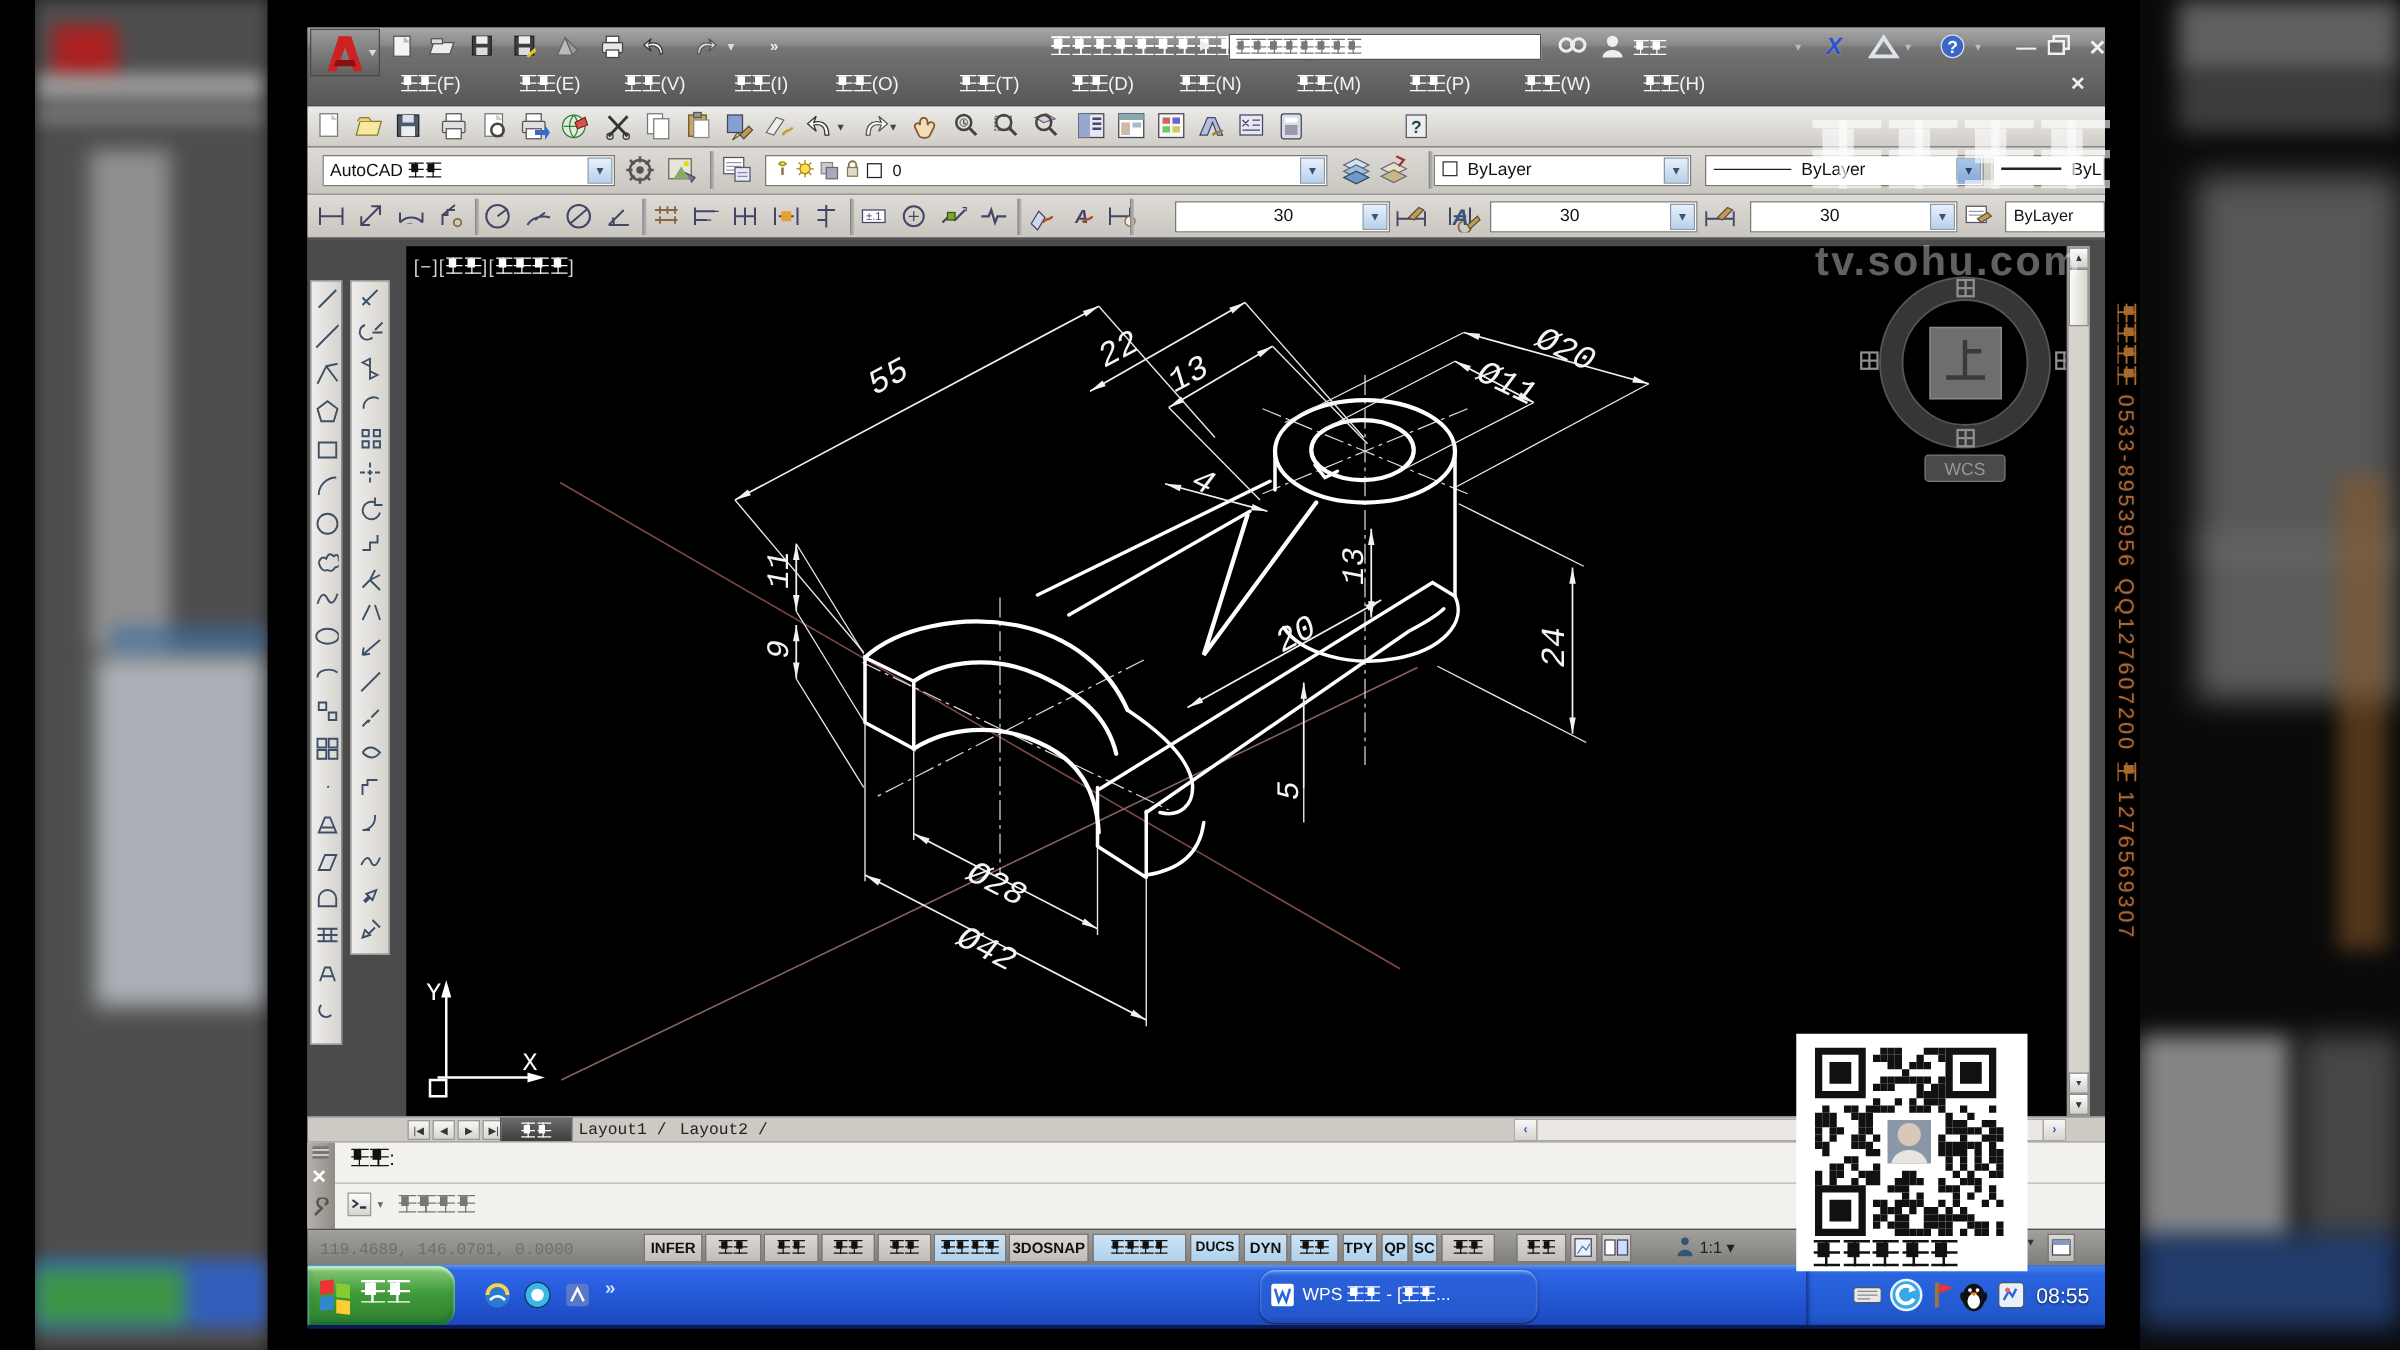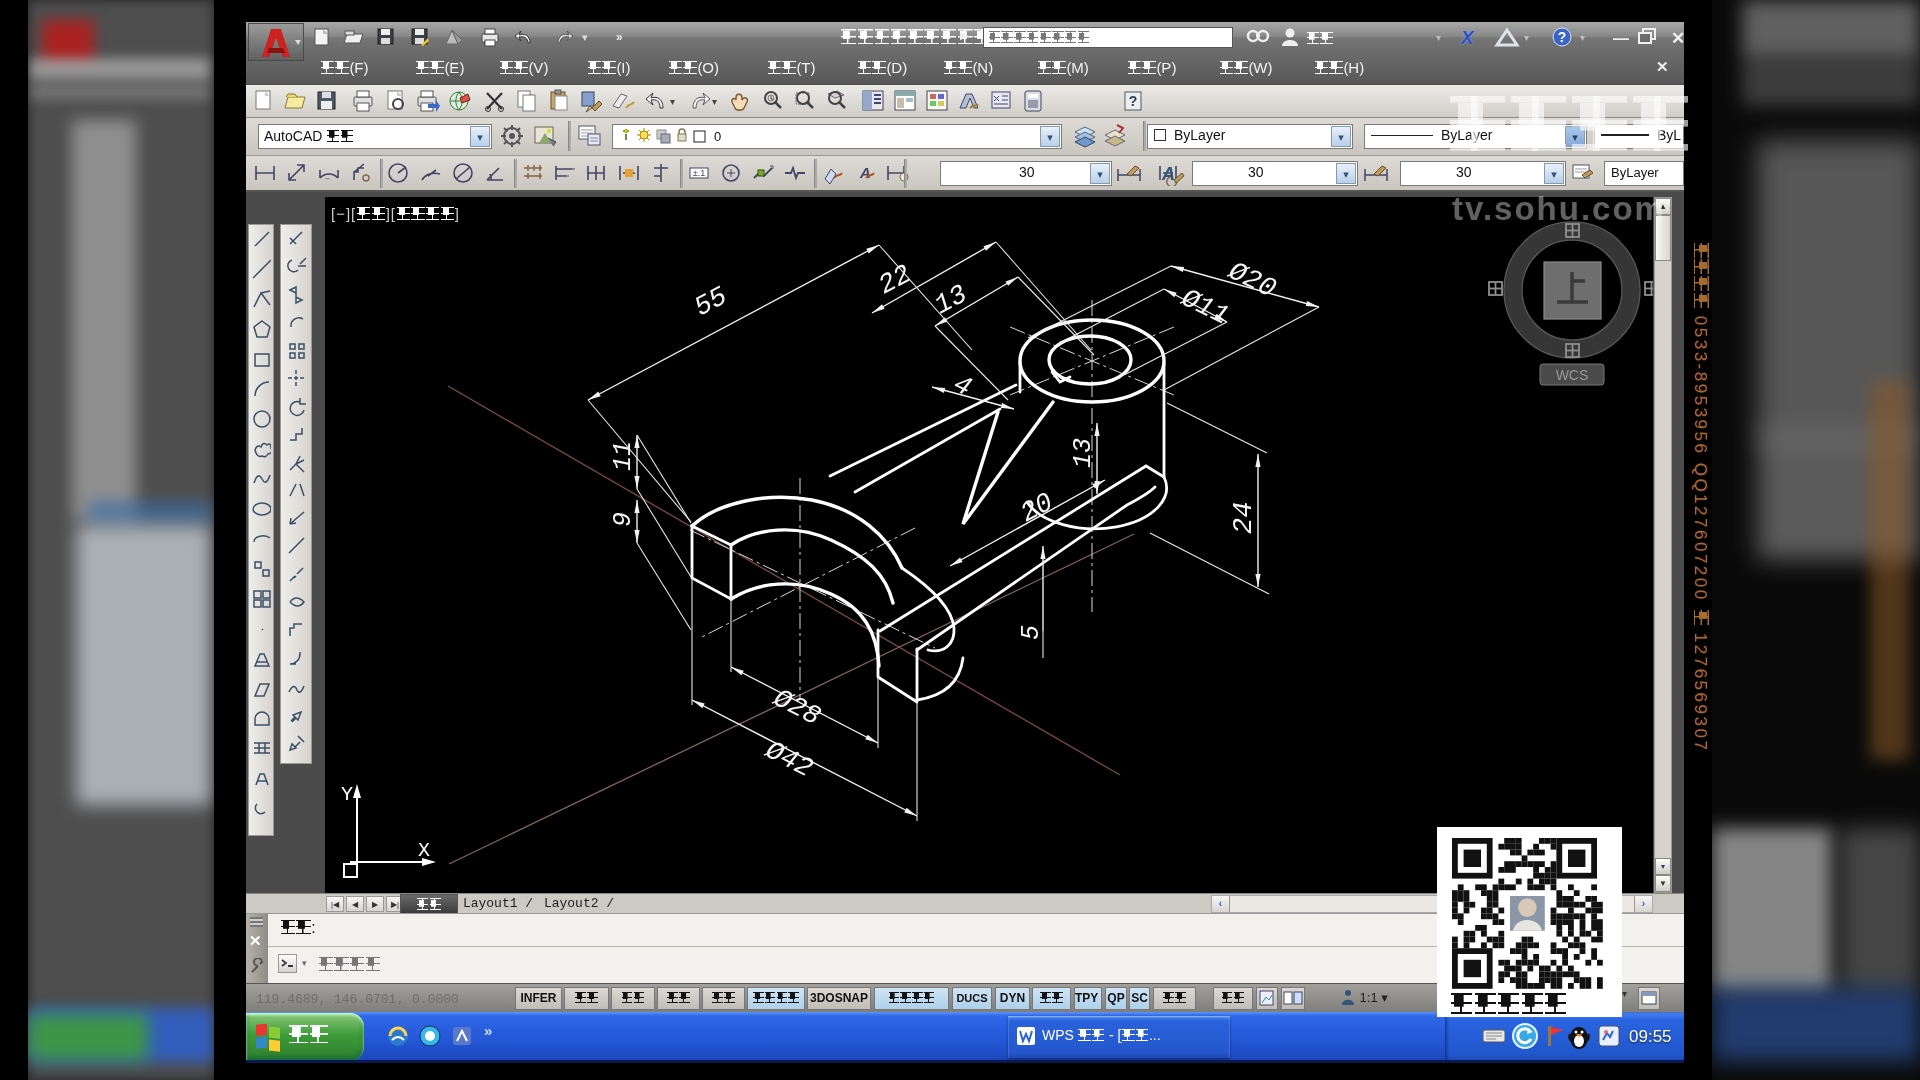--- a/index.html
+++ b/index.html
@@ -784,21 +784,21 @@
       </svg></div>
 <div class="abs" style="left:172px;top:12px;width:24px;height:24px"><svg width="24" height="24">
         <circle cx="12" cy="12" r="10" fill="#38b8e8" stroke="#135"></circle>
         <circle cx="12" cy="12" r="5" fill="#fff"></circle>
       </svg></div>
 <div class="abs" style="left:204px;top:12px;width:24px;height:24px"><svg width="24" height="24">
         <rect x="3" y="3" width="18" height="18" rx="3" fill="#5a78c8"></rect>
         <path d="M7 17 l5 -10 l5 10" stroke="#fff" stroke-width="2" fill="none"></path>
       </svg></div>
 <div class="abs" style="left:238px;top:10px;color:#cfe0ff;font-size:15px;font-weight:bold">»</div>
-<div class="abs" style="left:762px;top:4px;width:222px;height:42px;background:linear-gradient(#4a86f4,#2a61dc 12%,#2457cc 88%,#1c46b0);border-radius:0;box-shadow:inset 0 1px 2px rgba(255,255,255,.45),0 1px 2px rgba(0,0,20,.5);color:#fff;font-size:14px;overflow:hidden;white-space:nowrap"><span style="display:inline-block;margin:10px 6px 0 8px;vertical-align:top"><svg width="20" height="20">
+<div class="abs" style="left:762px;top:4px;width:222px;height:42px;background:linear-gradient(#4a86f4,#2a61dc 12%,#2457cc 88%,#1c46b0);border-radius:12px;box-shadow:inset 0 1px 2px rgba(255,255,255,.45),0 1px 2px rgba(0,0,20,.5);color:#fff;font-size:14px;overflow:hidden;white-space:nowrap"><span style="display:inline-block;margin:10px 6px 0 8px;vertical-align:top"><svg width="20" height="20">
           <rect x="1" y="1" width="18" height="18" rx="2" fill="#fff"></rect>
           <path d="M4 5 l3 10 l3 -7 l3 7 l3 -10" stroke="#2a66d8" stroke-width="2" fill="none"></path>
         </svg></span><span style="display:inline-block;margin-top:11px">WPS <i class="hz hzw"></i><i class="hz hzw"></i> - [<i class="hz hzw"></i><i class="hz hzw"></i>...</span></div>
 <div class="abs" style="left:1199px;top:0px;width:239px;height:50px;background:linear-gradient(#4a8af2,#2a64e0 15%,#2157cc 85%,#1a47b0);box-shadow:inset 2px 0 3px rgba(0,0,40,.4)">
 <div class="abs" style="left:38px;top:16px"><svg width="22" height="16">
           <rect x="0" y="2" width="22" height="12" rx="2" fill="#e8e8e8" stroke="#555"></rect>
           <path d="M3 5 h16 M3 8 h16 M3 11 h10" stroke="#888"></path>
         </svg></div>
 <div class="abs" style="left:66px;top:10px"><svg width="28" height="28">
           <circle cx="14" cy="14" r="13" fill="#e8f4ff"></circle>
@@ -816,21 +816,21 @@
           <circle cx="9" cy="10" r="1.5" fill="#fff"></circle>
           <circle cx="15" cy="10" r="1.5" fill="#fff"></circle>
           <polygon points="9,12 15,12 12,15" fill="#f80"></polygon>
           <path d="M3 12 q-2 4 1 7 M21 12 q2 4 -1 7" stroke="#111" stroke-width="2" fill="none"></path>
         </svg></div>
 <div class="abs" style="left:152px;top:12px"><svg width="24" height="24">
           <rect x="2" y="2" width="20" height="20" rx="3" fill="#e8f0fc" stroke="#456"></rect>
           <path d="M6 16 l4 -7 l3 4 l3 -6" stroke="#2a66d8" stroke-width="2" fill="none"></path>
           <circle cx="9" cy="8" r="2" fill="#e66"></circle>
         </svg></div>
-<div class="abs" style="left:184px;top:15px;color:#fff;font-size:17px;text-shadow:0 1px 2px #123">09:55</div>
+<div class="abs" style="left:184px;top:15px;color:#fff;font-size:17px;text-shadow:0 1px 2px #123">08:55</div>
 </div>
 </div>
 <div class="abs" style="left:246px;top:1060px;width:1438px;height:3px;background:#0a1a50"></div>
 <div class="abs" style="left:1688px;top:242px;width:24px;height:592px;overflow:visible">
     <div style="transform:rotate(90deg);transform-origin:0 0;position:absolute;left:22px;top:0;width:592px;font-size:17px;color:#a9683a;letter-spacing:2.5px;white-space:nowrap;text-shadow:0 0 2px #502a10"><i class="hz hzo"></i><i class="hz hzo"></i><i class="hz hzo"></i><i class="hz hzo"></i> 0533-8953956  QQ127607200 <i class="hz hzo"></i> 1276569307</div>
   </div>
 <div class="abs" style="left:1447px;top:96px;width:260px;height:64px;opacity:.95"><i class="hz hzs" style="width:55px;height:55px;margin:0 3px"></i><i class="hz hzs" style="width:55px;height:55px;margin:0 3px"></i><i class="hz hzs" style="width:55px;height:55px;margin:0 3px"></i><i class="hz hzs" style="width:55px;height:55px;margin:0 3px"></i></div>
 <div class="abs" style="left:1452px;top:190px;color:rgba(255,255,255,.38);font-size:33px;font-weight:bold;letter-spacing:2px">tv.sohu.com</div>
 <div class="abs" style="left:1437px;top:827px;width:185px;height:190px;background:#fff">
 <svg width="155" height="152" style="position:absolute;left:15px;top:11px">

